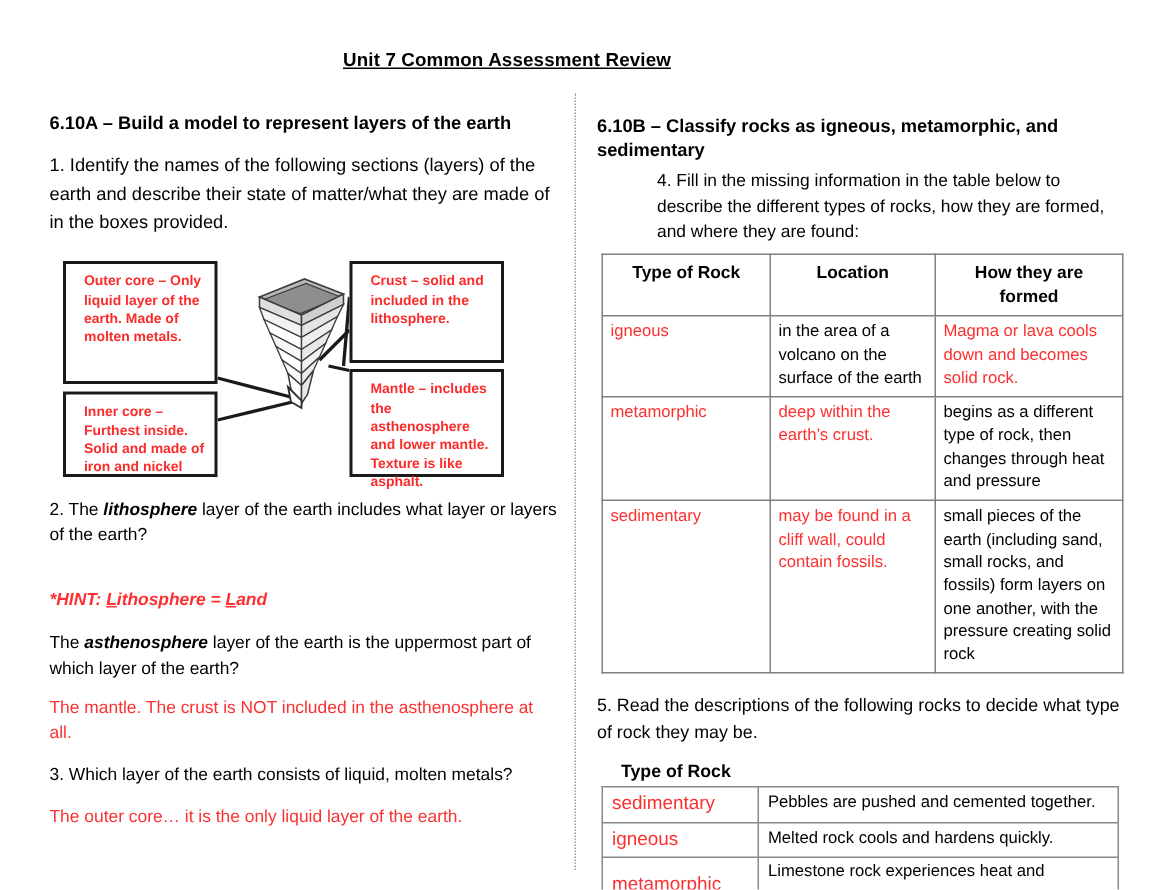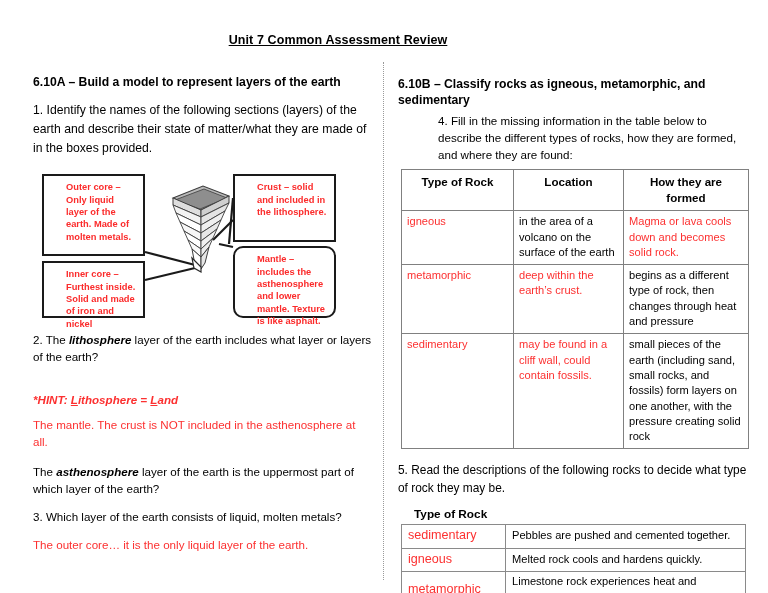--- a/index.html
+++ b/index.html
@@ -90,27 +90,27 @@
   .dbox {
     position: absolute;
     border: 2px solid #1a1a1a;
     background: #ffffff;
     box-sizing: border-box;
     color: #fb2b2b;
     font-family: "Liberation Sans", sans-serif;
     font-weight: bold;
     font-size: 9.3px;
     line-height: 1.34;
-    padding: 5px 5px 4px 22px;
+    padding: 5px 5px 4px 12px;
     z-index: 3;
   }
   #box-outer-core { left: 9px;   top: 6px;   width: 103px; height: 82px; }
   #box-inner-core { left: 9px;   top: 93px;  width: 103px; height: 57px; }
   #box-crust      { left: 200px; top: 6px;   width: 103px; height: 68px; }
-  #box-mantle     { left: 200px; top: 78px;  width: 103px; height: 72px; border-radius: 10px; }
+  #box-mantle     { left: 200px; top: 78px;  width: 103px; height: 72px; }
 
   .dsvg {
     position: absolute;
     left: 0; top: 0;
     width: 340px;
     height: 150px;
     z-index: 1;
   }
 
   
@@ -245,25 +245,25 @@
 
     <div class="para-tight">
       <span>2. The </span><span class="b">lithosphere</span><span> layer of the earth includes what layer or layers of the earth?</span>
     </div>
 
     <div class="para-tight red">
       <br>
       <span class="b">*HINT: </span><span class="b u">L</span><span class="b">ithosphere = </span><span class="b u">L</span><span class="b">and</span>
     </div>
 
-    <div class="para-tight red">The mantle. The crust is NOT included in the asthenosphere at all.</div>
-
     <div class="para-tight" style="margin-top:13px;">
       <span>The </span><span class="b">asthenosphere</span><span> layer of the earth is the uppermost part of which layer of the earth?</span>
     </div>
+
+    <div class="para-tight red">The mantle. The crust is NOT included in the asthenosphere at all.</div>
 
     <div class="para-tight" style="margin-top:12px;">3. Which layer of the earth consists of liquid, molten metals?</div>
 
     <div class="para-tight red" style="margin-top:11px;">The outer core… it is the only liquid layer of the earth.</div>
 
   </div>
 
   <div class="col-right">
 
     <div class="heading" style="margin-bottom:4px;">6.10B – Classify rocks as igneous, metamorphic, and sedimentary</div>

